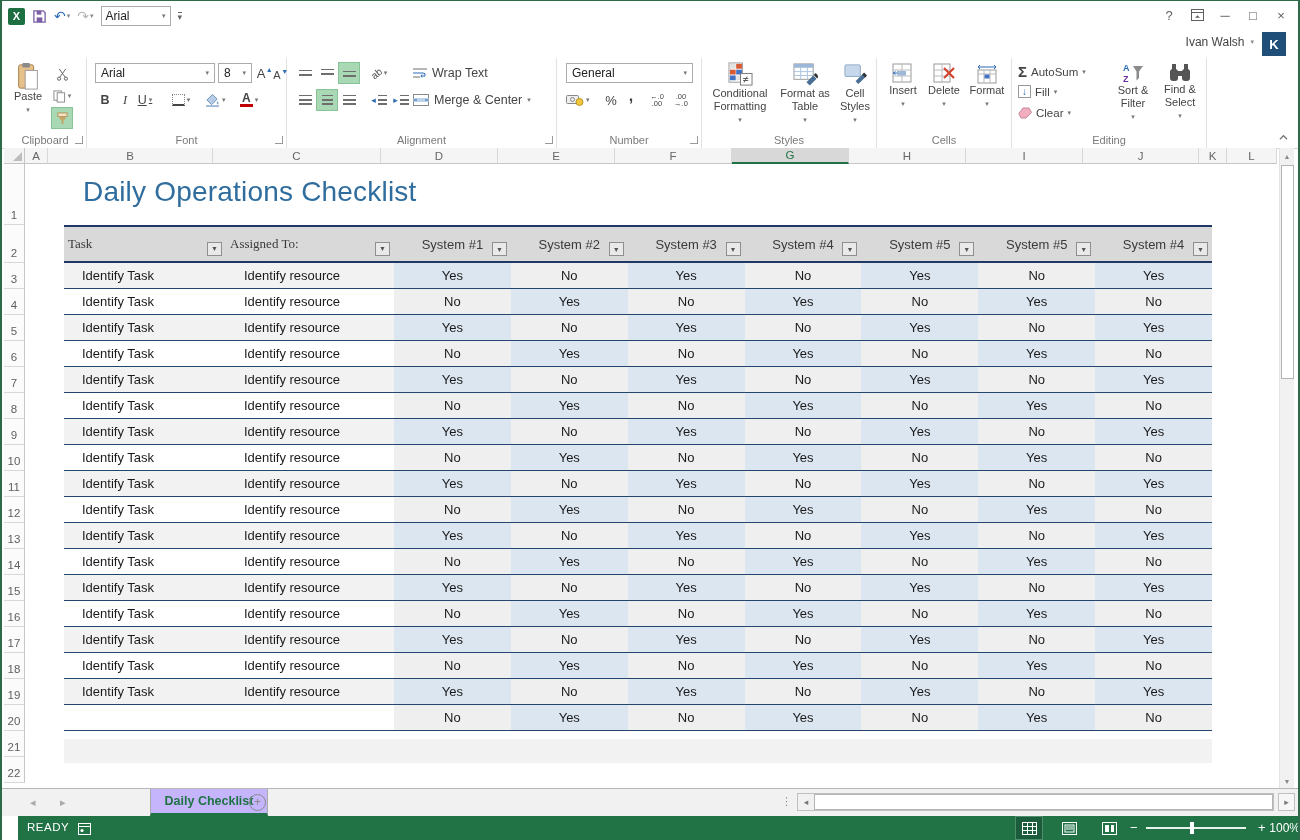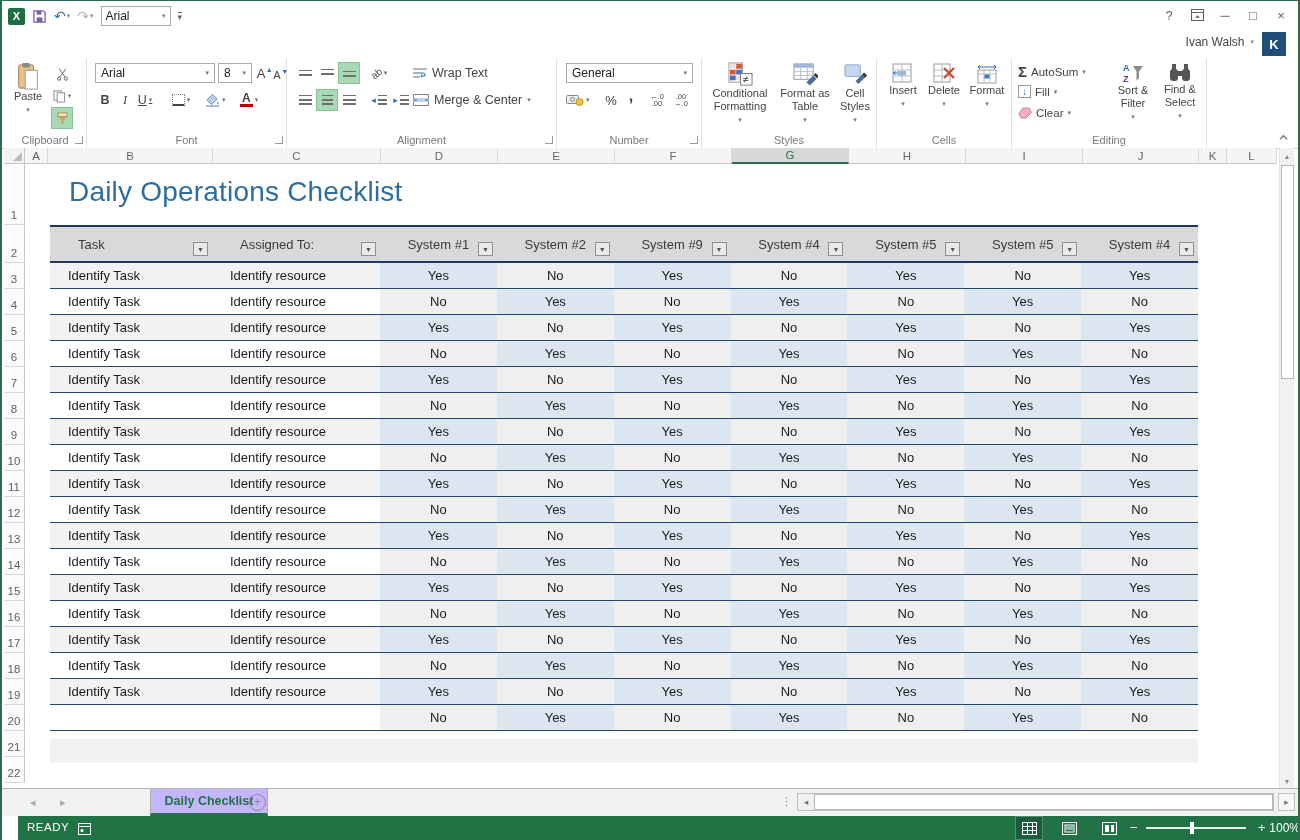--- a/index.html
+++ b/index.html
@@ -58,28 +58,28 @@
   .corner { position:absolute; left:2px; top:147px; width:21px; height:16px; background:#f3f3f3;
             border-right:1px solid #c6c6c6; border-bottom:1px solid #c6c6c6; }
   .corner:after { content:""; position:absolute; right:2px; bottom:2px; border-left:9px solid transparent; border-bottom:9px solid #bdbdbd; }
   .colheads { position:absolute; left:23px; top:147px; height:16px; display:flex; }
   .colh { height:16px; border-right:1px solid #d8d8d8; border-bottom:1px solid #c6c6c6; background:#f5f5f5;
           font-size:11.5px; color:#666; display:flex; align-items:center; justify-content:center; }
   .colh.sel { background:#d8d8d8; color:#217346; border-bottom:2px solid #217346; }
   .rowheads { position:absolute; left:2px; top:163px; width:21px; }
   .rowh { border-bottom:1px solid #d8d8d8; border-right:1px solid #c6c6c6; background:#fbfbfb; font-size:11.5px;
           color:#5f5f5f; display:flex; align-items:flex-end; justify-content:center; padding-bottom:3px; }
-  .canvas { position:absolute; left:23px; top:163px; width:1254px; height:625px; background:#fff; overflow:hidden; }
+  .canvas { position:absolute; left:37px; top:163px; width:1254px; height:625px; background:#fff; overflow:hidden; }
   .sheet-title { position:absolute; left:44px; top:12px; font-size:28px; color:#2e6d9e; letter-spacing:.2px; }
 
   .xtable { position:absolute; left:25px; top:61px; width:1148px; }
   .trow { display:grid; grid-template-columns:162px 168px repeat(7, 1fr); border-bottom:1px solid #24466e; }
   .thead { background:#d9d9d9; border-top:2px solid #1f3864; border-bottom:2px solid #1f3864; height:38px; }
   .th { position:relative; font-size:13px; color:#3a3a3a; display:flex; align-items:center; justify-content:center; }
-  .th.left { justify-content:flex-start; padding-left:28px; }
+  .th.left { justify-content:flex-start; padding-left:4px;font-family:Liberation Serif, serif; }
   .filter { position:absolute; right:4px; bottom:5px; width:15px; height:14px; background:#e9e9e9; border:1px solid #8f8f8f;
             font-size:7px; color:#555; display:flex; align-items:center; justify-content:center; }
   .td { height:25px; font-size:13px; color:#1a1a1a; display:flex; align-items:center; justify-content:center; }
   .td.tleft { justify-content:flex-start; padding-left:18px; }
   .gbg { background:#f2f2f2; } .wbg { background:#fff; }
   .yes { background:#dce6f1; } .no { background:#efefef; }
   .grayband { position:absolute; left:25px; top:575px; width:1148px; height:24px; background:#f2f2f2; }
 
   .vscroll { position:absolute; right:4px; top:147px; width:15px; height:641px; background:#f1f1f1; border-left:1px solid #e3e3e3; }
   .vs-arrow { height:16px; display:flex; align-items:center; justify-content:center; font-size:7px; color:#8a8a8a; }
@@ -503,21 +503,21 @@
           </div>
           <div class="th">
             <span>System #1</span>
             <div class="filter">▼</div>
           </div>
           <div class="th">
             <span>System #2</span>
             <div class="filter">▼</div>
           </div>
           <div class="th">
-            <span>System #9</span>
+            <span>System #3</span>
             <div class="filter">▼</div>
           </div>
           <div class="th">
             <span>System #4</span>
             <div class="filter">▼</div>
           </div>
           <div class="th">
             <span>System #5</span>
             <div class="filter">▼</div>
           </div>

